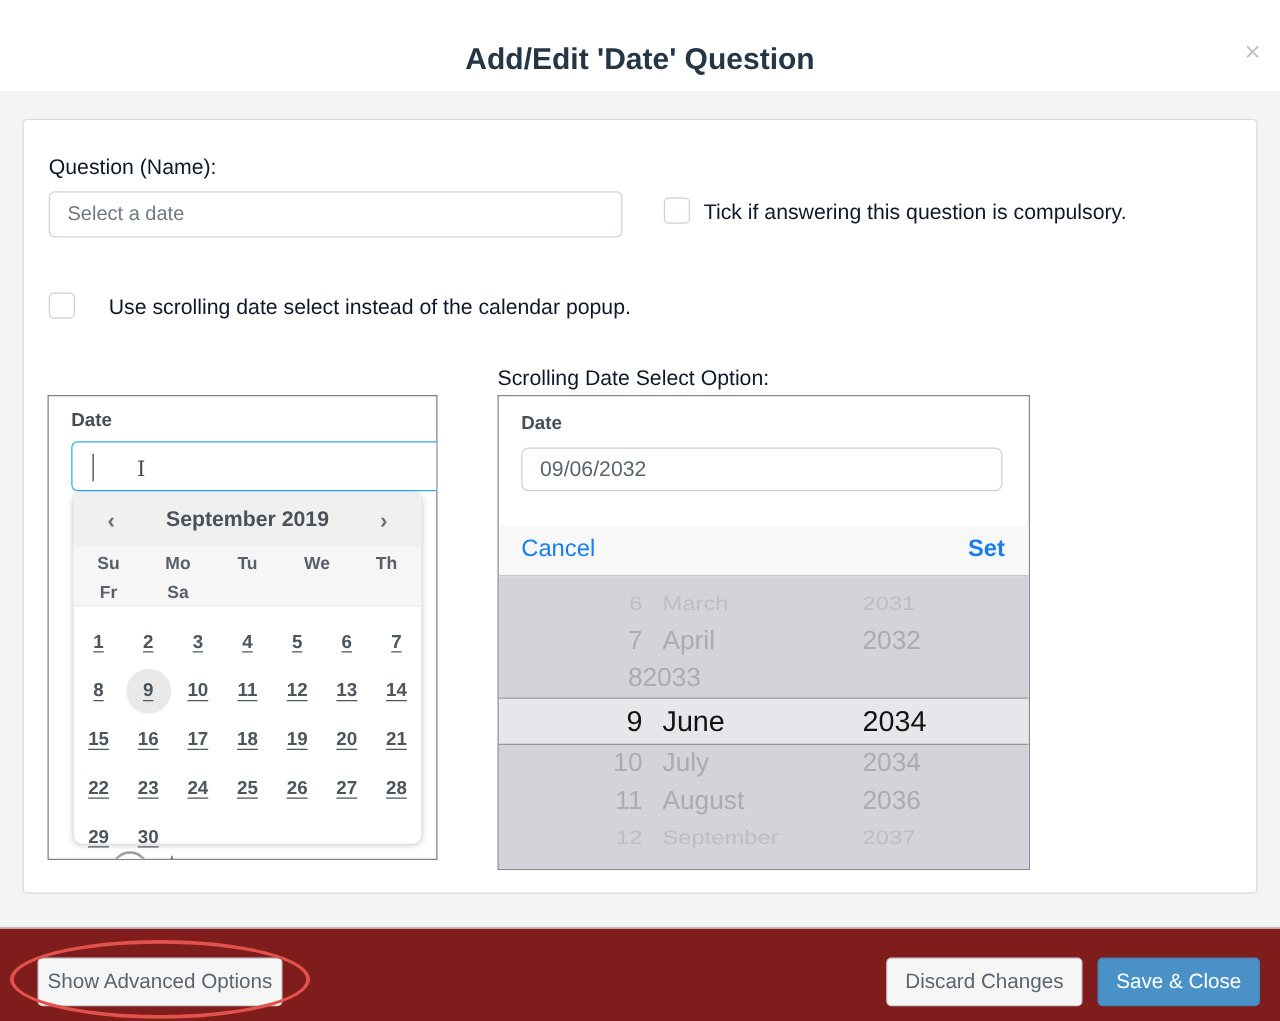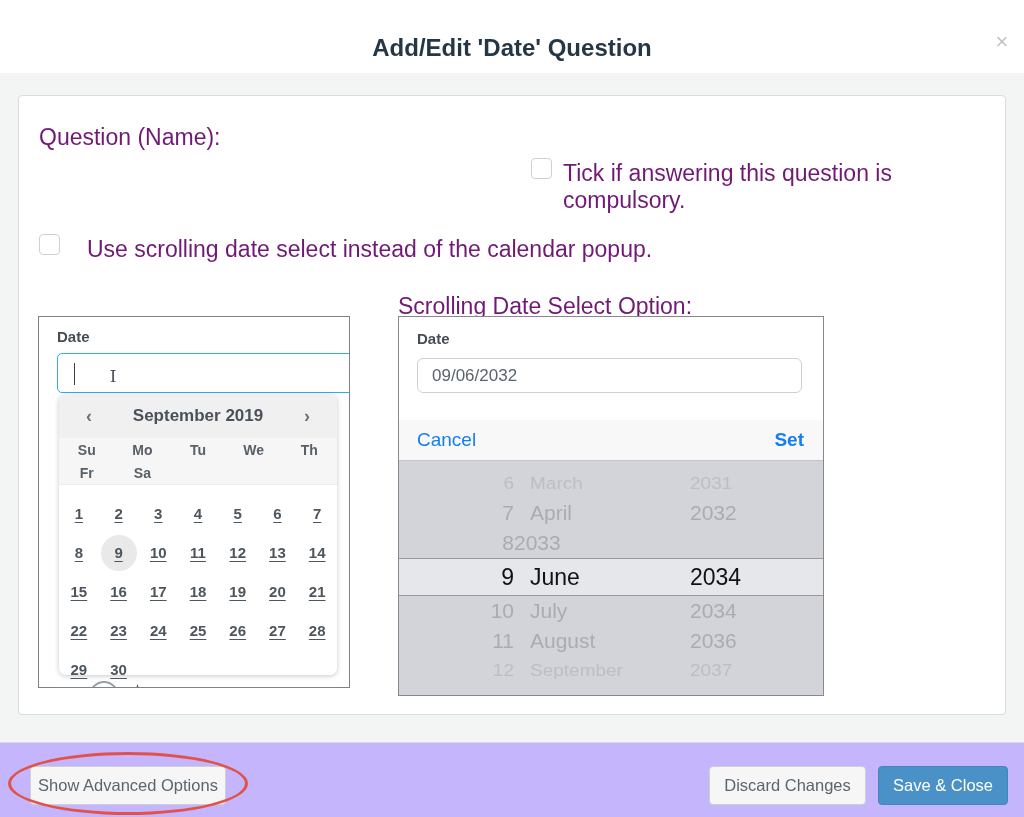--- a/index.html
+++ b/index.html
@@ -12,21 +12,21 @@
 
   
   .modal-header { position:absolute; left:0; top:0; width:1024px; height:72px; background:#fff; border-bottom:1px solid #dadedf;margin-top:16px; }
   .modal-title { position:absolute; left:0; right:0; top:18px; text-align:center; font-size:24px; font-weight:bold; color:#253646; }
   .close-x { position:absolute; right:10px; top:14px; width:24px; height:24px; color:#c3c3c3; font-size:22px; line-height:24px; text-align:center; cursor:pointer; }
 
   
   .modal-body { position:absolute; left:0; top:73px; width:1024px; height:669px; background:#f3f5f5; }
   .panel { position:absolute; left:18px; top:22px; width:988px; height:620px; background:#fff; border:1px solid #d6dcdf; border-radius:4px; }
 
-  .field-label { position:absolute; font-size:23px; color:#701a75; }
+  .field-label { position:absolute; font-size:17px; color:#0f172a; }
   .q-label { left:20px; top:28px; }
   .text-input {
     position:absolute; left:20px; top:57px; width:459px; height:37px;
     border:1px solid #cdd3d7; border-radius:5px; background:#fff;
     font-size:16px; color:#6f7984; padding:0 14px;
     font-family:"Liberation Sans","DejaVu Sans",sans-serif;
   }
   .checkbox { position:absolute; width:21px; height:21px; background:#fff; border:1px solid #ccd1d5; border-radius:4px; }
   .cb1 { left:512px; top:62px; }
   .cb1-label { left:544px; top:64px; }
@@ -65,40 +65,41 @@
   .wheel-spacer { height:8px; }
   .wheel-row { display:flex; align-items:center; color:#b0b3b8; }
   .wheel-row .wr-day { width:115px; text-align:right; }
   .wheel-row .wr-month { width:160px; margin-left:16px; text-align:left; }
   .wheel-row .wr-year { width:100px; text-align:left; }
   .wr-dim  { height:30px; font-size:21px; color:#a9acb1; }
   .wr-dim2 { height:29px; font-size:19px; color:#bcbec3; transform:scaleY(0.82); }
   .wr-selected { height:38px; font-size:23px; color:#121212; background:#e6e7ea; border-top:1px solid #98989c; border-bottom:1px solid #98989c; }
 
   
-  .modal-footer { position:absolute; left:0; top:742px; width:1024px; height:75px; background:#c4b5fd; border-top:1px solid #d8dcdd; }
+  .modal-footer { position:absolute; left:0; top:742px; width:1024px; height:75px; background:#7f1d1d; border-top:1px solid #d8dcdd; }
   .btn { position:absolute; height:39px; border-radius:4px; font-size:16.5px; font-family:"Liberation Sans","DejaVu Sans",sans-serif; cursor:pointer; }
   .btn-gray { background:#f6f6f6; border:1px solid #cbd0d3; color:#5b656e; }
   .btn-advanced { left:30px; top:23px; width:196px; }
   .btn-discard { left:709px; top:23px; width:157px; }
   .btn-save { left:878px; top:23px; width:130px; background:#4a91c7; border:1px solid #4286bd; color:#fff; }
   .red-ellipse { position:absolute; left:8px; top:9px; width:240px; height:63px; border:3px solid #e2524b; border-radius:50%; pointer-events:none; }
 </style>
 </head>
 <body>
 
 <div class="modal-header">
   <div class="modal-title">Add/Edit 'Date' Question</div>
   <div class="close-x">×</div>
 </div>
 
 <div class="modal-body">
   <div class="panel">
 
     <div class="field-label q-label">Question (Name):</div>
+    <input class="text-input" type="text" value="Select a date" style="">
 
     <div class="checkbox cb1"></div>
     <div class="field-label cb1-label">Tick if answering this question is compulsory.</div>
 
     <div class="checkbox cb2"></div>
     <div class="field-label cb2-label">Use scrolling date select instead of the calendar popup.</div>
 
     <div class="field-label col-label-right">Scrolling Date Select Option:</div>
 
     <div class="cal-widget">

